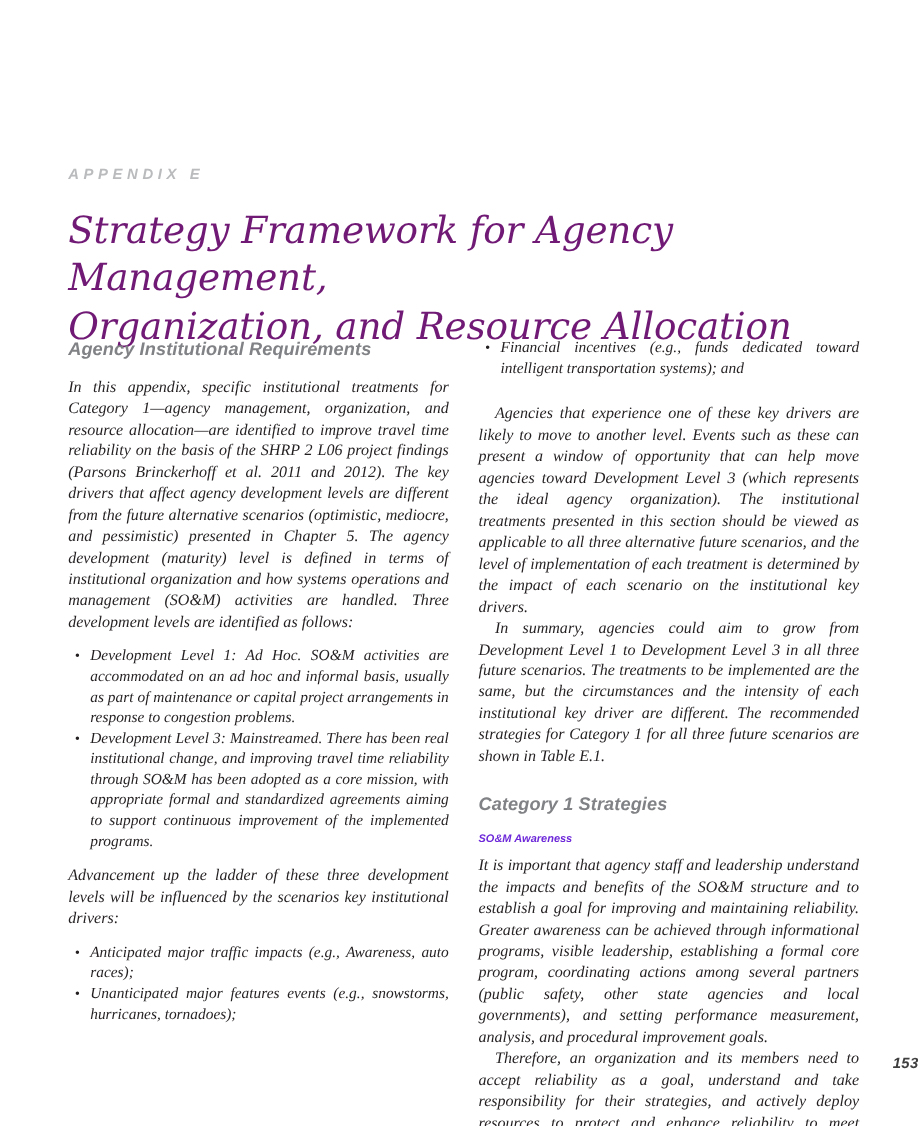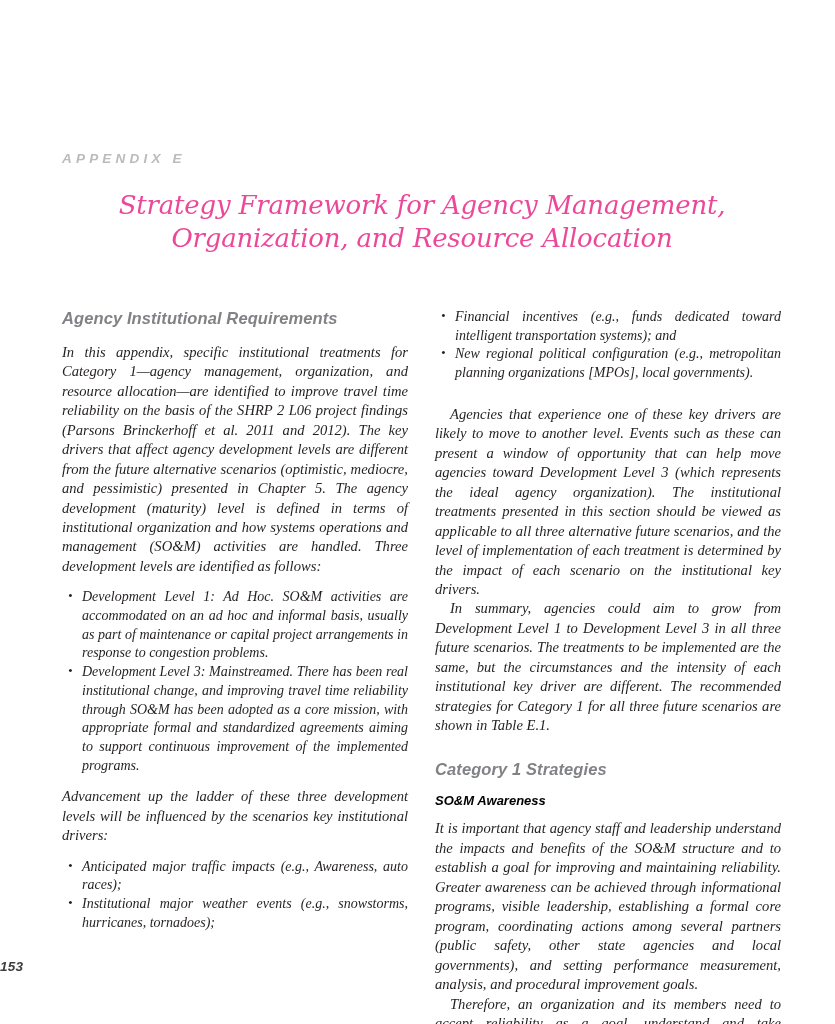--- a/index.html
+++ b/index.html
@@ -37,26 +37,25 @@
     font-weight: bold;
     font-size: 13.5px;
     letter-spacing: 4.2px;
     color: #b9bbbd;
     margin: 0 0 22px 0;
     line-height: 1.1;
   }
   .page-title {
     font-family: "DejaVu Serif", "Liberation Serif", serif;
     font-weight: normal;
-    font-size: 26px;
+    font-size: 34px;
     line-height: 1.28;
-    color: #ec4899;
+    color: #701a75;
     margin: 0;
     letter-spacing: -0.2px;
-    text-align: center;
   }
 
   
   .columns {
     position: absolute;
     left: 62px;
     top: 308px;
     width: 718px;
     display: flex;
     gap: 27px;
@@ -71,23 +70,23 @@
     font-weight: bold;
     font-size: 16.5px;
     line-height: 1.32;
     color: #808285;
     margin: 0 0 13px 0;
     letter-spacing: 0.1px;
   }
   h3.subsect {
     font-family: "Liberation Sans", "DejaVu Sans", sans-serif;
     font-weight: bold;
-    font-size: 13px;
+    font-size: 10px;
     line-height: 1.3;
-    color: #000000;
+    color: #6d28d9;
     margin: 2px 0 9px 0;
   }
 
   p.body {
     font-size: 14.6px;
     line-height: 1.335;
     text-align: justify;
     text-justify: inter-word;
     margin: 0;
     hyphens: none;
@@ -121,21 +120,21 @@
 
   .gap-sm { height: 11px; }
   .gap-lg { height: 23px; }
 
   
   .folio {
     position: absolute;
     left: 0;
     top: 959px;
     width: 835px;
-    text-align: left;
+    text-align: right;
     font-family: "Liberation Sans", "DejaVu Sans", sans-serif;
     font-weight: bold;
     font-size: 13.5px;
     color: #3f3f3f;
     letter-spacing: 0.3px;
   }
 </style>
 </head>
 <body>
 
@@ -159,30 +158,29 @@
 
       <ul class="bullets">
         <li>Development Level 1: Ad Hoc. SO&amp;M activities are accommodated on an ad hoc and informal basis, usually as part of maintenance or capital project arrangements in response to congestion problems.</li>
         <li>Development Level 3: Mainstreamed. There has been real institutional change, and improving travel time reliability through SO&amp;M has been adopted as a core mission, with appropriate formal and standardized agreements aiming to support continuous improvement of the implemented programs.</li>
       </ul>
 
       <p class="body noindent">Advancement up the ladder of these three development levels will be influenced by the scenarios key institutional drivers:</p>
 
       <ul class="bullets">
         <li>Anticipated major traffic impacts (e.g., Awareness, auto races);</li>
-        <li>Institutional major weather events (e.g., snowstorms, hurricanes, tornadoes);</li>
+        <li>Unanticipated major features events (e.g., snowstorms, hurricanes, tornadoes);</li>
       </ul>
 
     </div>
 
     <div class="col">
 
       <ul class="bullets tight" style="margin-top:0;">
         <li>Financial incentives (e.g., funds dedicated toward intelligent transportation systems); and</li>
-        <li>New regional political configuration (e.g., metropolitan planning organizations [MPOs], local governments).</li>
       </ul>
 
       <div class="gap-sm"></div>
 
       <p class="body indent">Agencies that experience one of these key drivers are likely to move to another level. Events such as these can present a window of opportunity that can help move agencies toward Development Level 3 (which represents the ideal agency organization). The institutional treatments presented in this section should be viewed as applicable to all three alternative future scenarios, and the level of implementation of each treatment is determined by the impact of each scenario on the institutional key drivers.</p>
 
       <p class="body indent">In summary, agencies could aim to grow from Development Level 1 to Development Level 3 in all three future scenarios. The treatments to be implemented are the same, but the circumstances and the intensity of each institutional key driver are different. The recommended strategies for Category 1 for all three future scenarios are shown in Table E.1.</p>
 
       <div class="gap-lg"></div>
 

